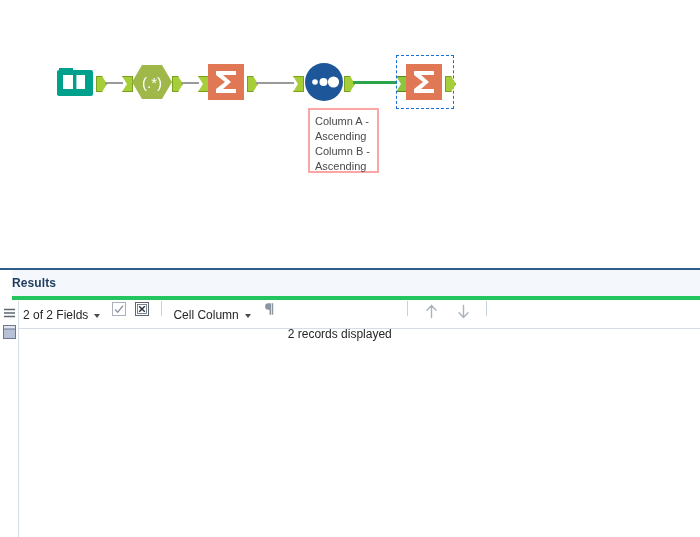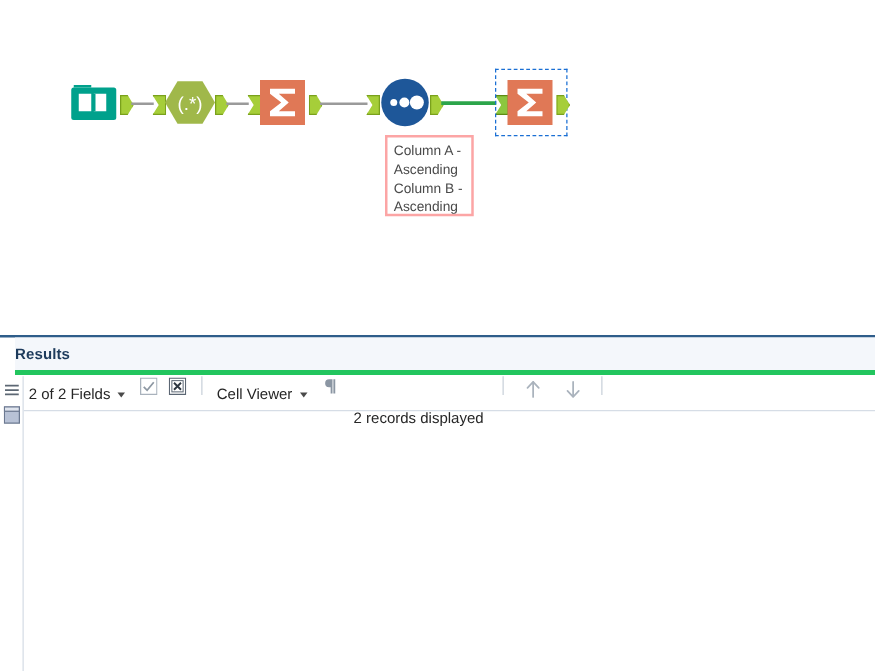--- a/index.html
+++ b/index.html
@@ -311,21 +311,21 @@
         <svg width="14" height="14" viewBox="0 0 14 14">
           <rect x="0.5" y="0.5" width="13" height="13" fill="#ffffff" stroke="#5b6673"></rect>
           <rect x="2.5" y="2.5" width="9" height="9" fill="none" stroke="#5b6673" stroke-width="0.8"></rect>
           <path d="M4.2 4.2 L9.8 9.8 M9.8 4.2 L4.2 9.8" stroke="#2d3640" stroke-width="1.5"></path>
         </svg>
       </span>
 
       <div class="tb-sep"></div>
 
       <div class="tb-item">
-        <span class="tb-label">Cell Viewer</span>
+        <span class="tb-label">Cell Column</span>
         <span class="caret"></span>
       </div>
 
       <span class="tb-icon pilcrow" style="margin-left:8px;">
         <svg width="12" height="14" viewBox="0 0 12 14">
           <path d="M9.5 1.3 h-4.2 a3.2 3.2 0 0 0 0 6.4 h1.2 v5.1 h1.5 v-11.5 h0.7 v11.5 h1.5 v-11.5 h0.8 z" fill="#8b96a3"></path>
         </svg>
       </span>
 
       <div class="tb-item" style="margin-left:4px;">

